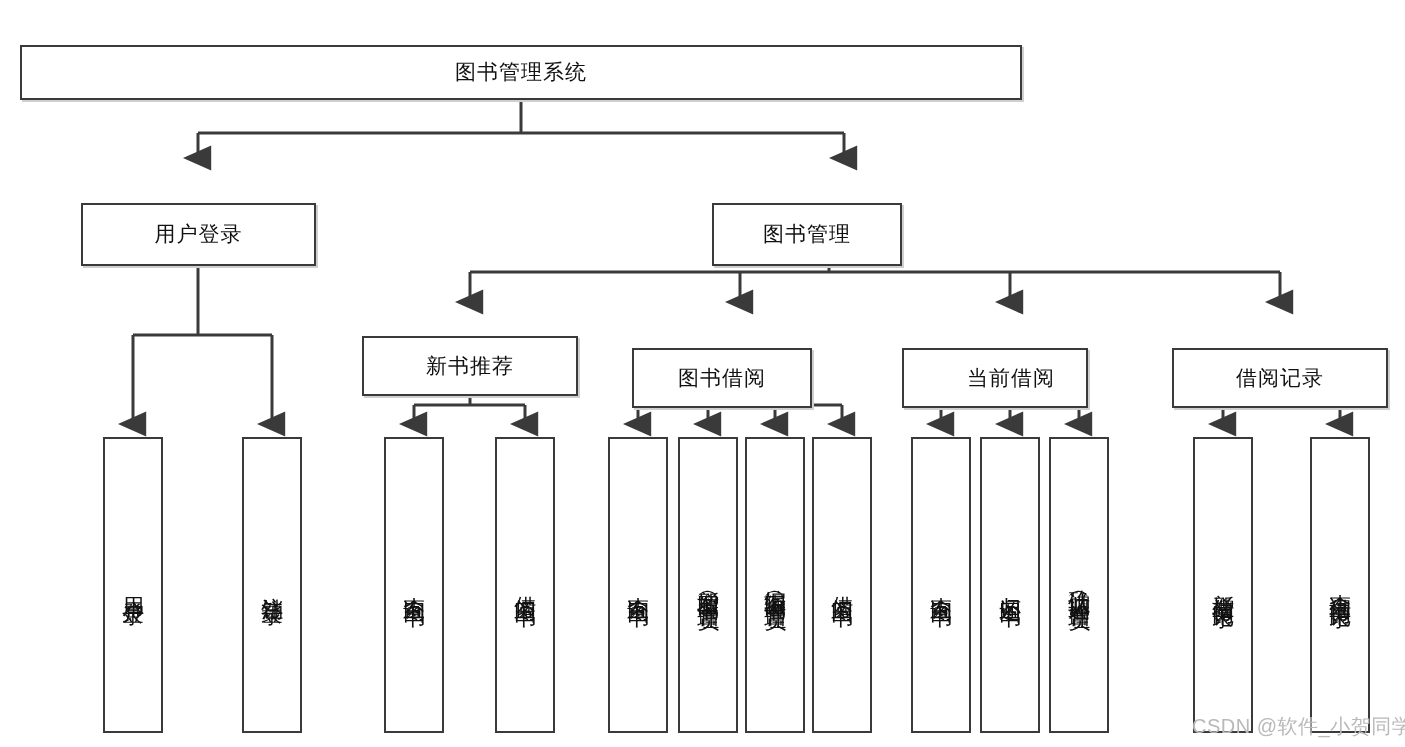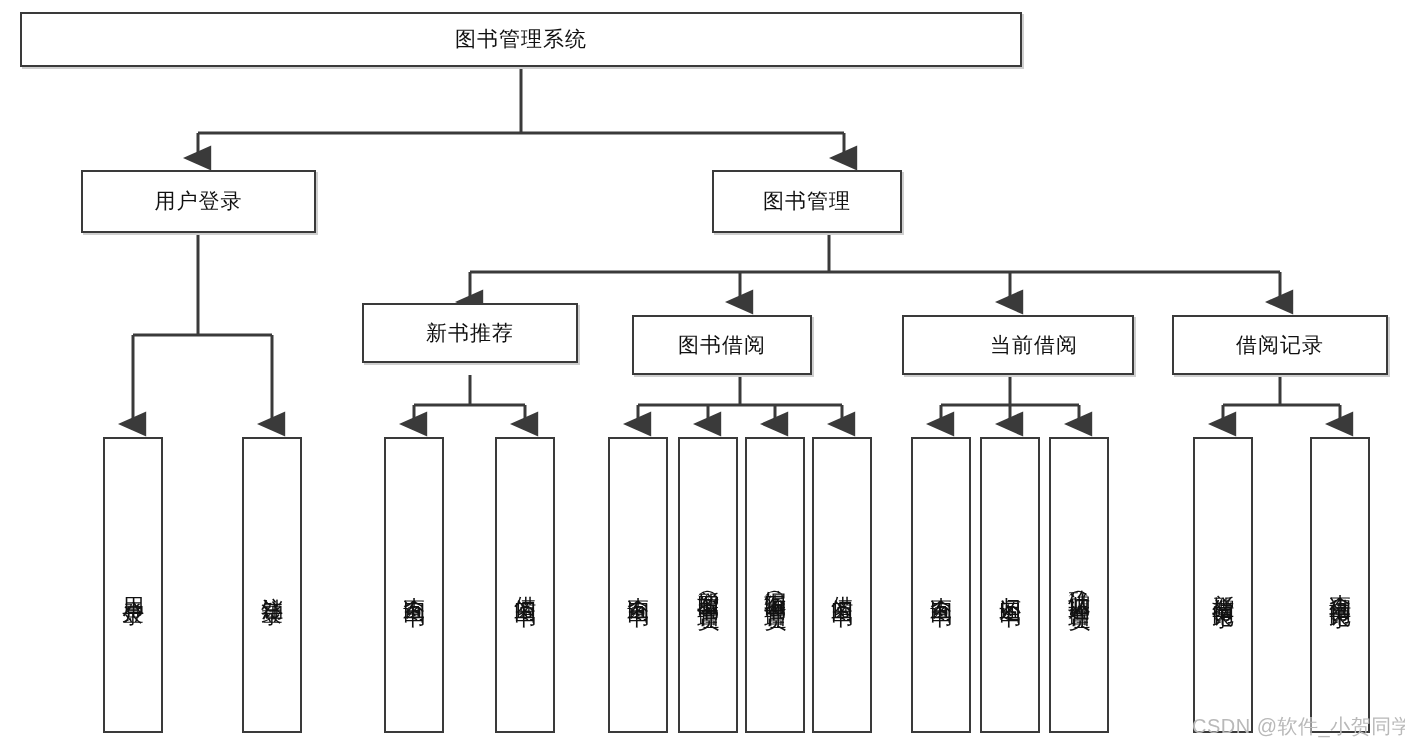--- a/index.html
+++ b/index.html
@@ -3,21 +3,21 @@
 <meta charset="utf-8">
 <style>
   html,body{margin:0;padding:0;background:#ffffff;}
   body{width:1405px;height:747px;overflow:hidden;
        font-family:"Liberation Sans","DejaVu Sans",sans-serif;color:#000;}
   #stage{position:relative;width:1405px;height:747px;background:#fff;}
   svg{position:absolute;left:0;top:0;}
   .node{position:absolute;box-sizing:border-box;background:#fff;
         border:2px solid #3a3a3a;display:flex;align-items:center;
         justify-content:center;}
-  .node.shadow{box-shadow:2px 2px 0 0 #cfcfcf;}
+  .node.shadow{box-shadow:2px 2px 0 0 #cfcfcf;margin-top:33px;}
   .node .lbl{font-size:21px;line-height:1.15;letter-spacing:1px;color:#111;
              white-space:nowrap;}
   .leaf{position:absolute;box-sizing:border-box;background:#fff;
         border:2px solid #3a3a3a;display:flex;align-items:center;
         justify-content:center;overflow:hidden;}
   .leaf .vlbl{writing-mode:vertical-rl;text-orientation:upright;
               font-size:22px;line-height:1.2;letter-spacing:3px;color:#111;
               white-space:nowrap;}
   .watermark{position:absolute;left:1192px;top:713px;font-size:20px;
              color:#b9b9b9;white-space:nowrap;letter-spacing:0.5px;}
@@ -87,21 +87,21 @@
   <div class="node shadow" style="left:712px;top:170px;width:190px;height:63px;">
     <span class="lbl">图书管理</span>
   </div>
 
   <div class="node shadow" style="left:362px;top:303px;width:216px;height:60px;">
     <span class="lbl">新书推荐</span>
   </div>
   <div class="node shadow" style="left:632px;top:315px;width:180px;height:60px;">
     <span class="lbl">图书借阅</span>
   </div>
-  <div class="node shadow" style="left:902px;top:315px;width:232px;height:60px;padding-left:32px;">
+  <div class="node shadow" style="left:902px;top:315px;width:186px;height:60px;padding-left:32px;">
     <span class="lbl">当前借阅</span>
   </div>
   <div class="node shadow" style="left:1172px;top:315px;width:216px;height:60px;">
     <span class="lbl">借阅记录</span>
   </div>
 
   <div class="leaf" style="left:103px;top:437px;width:60px;height:296px;">
     <span class="vlbl">用户登录</span>
   </div>
   <div class="leaf" style="left:242px;top:437px;width:60px;height:296px;">

